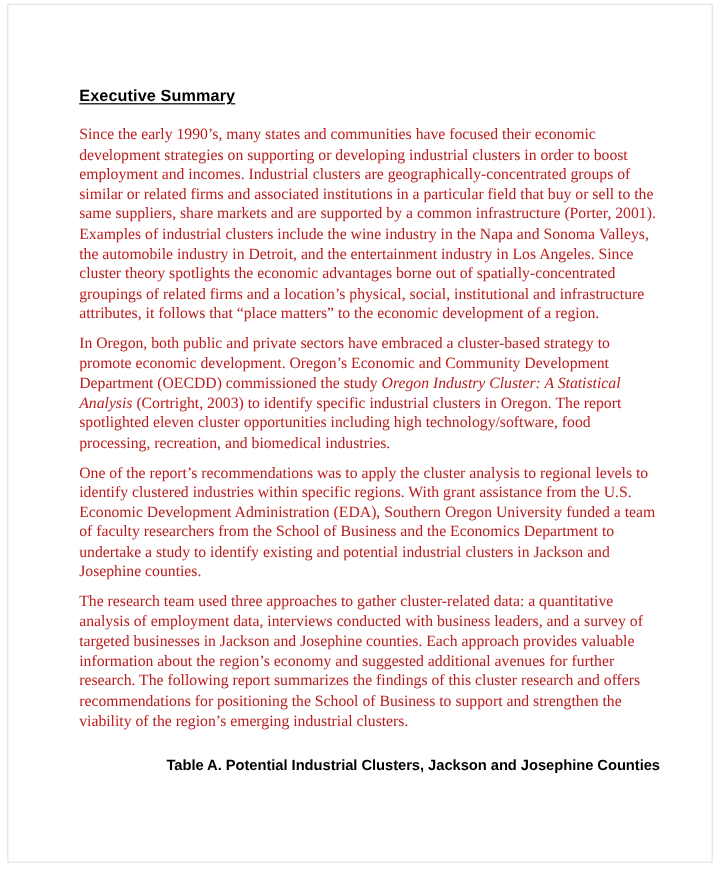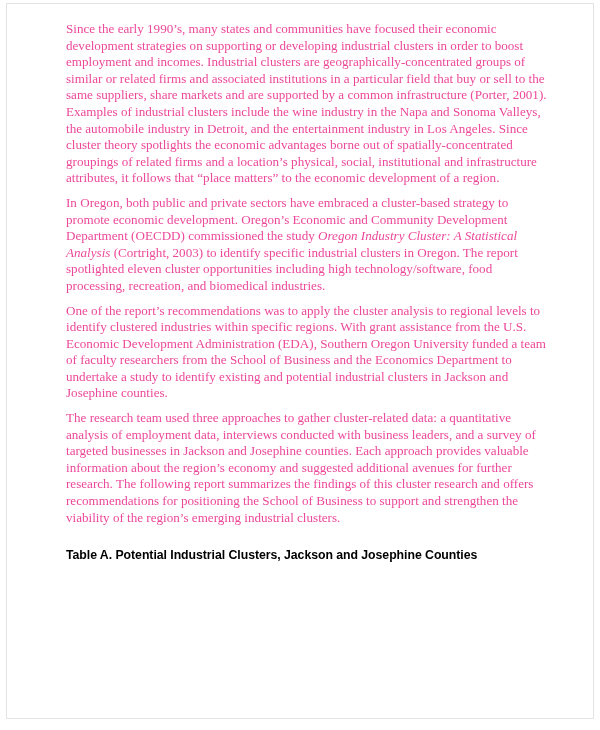--- a/index.html
+++ b/index.html
@@ -50,49 +50,51 @@
   .doc-heading span.u {
     text-decoration: underline;
     text-underline-offset: 2px;
   }
 
   
   .para {
     font-family: "Liberation Serif", "DejaVu Serif", serif;
     font-size: 13.1px;
     line-height: 16.6px;
-    color: #ec4899;
+    color: #b91c1c;
     margin: 0;
     text-align: left;
     width: 481px;
   }
   .para-gap-first { margin-top: 17px; }
   .para-gap { margin-top: 8px; }
 
   .para em {
     font-style: italic;
   }
 
   
   .table-caption {
     font-family: "Liberation Sans", "DejaVu Sans", sans-serif;
     font-size: 12.3px;
     font-weight: bold;
     color: #000000;
     margin: 0;
     margin-top: 22px;
     letter-spacing: -0.05px;
+    text-align: right;
   }
 </style>
 </head>
 <body>
 
 <div class="page-sheet">
   <div class="page-body">
 
+    <h1 class="doc-heading"><span class="u">Executive Summary</span></h1>
 
     <p class="para para-gap-first">Since the early 1990’s, many states and communities have focused their economic development strategies on supporting or developing industrial clusters in order to boost employment and incomes. Industrial clusters are geographically-concentrated groups of similar or related firms and associated institutions in a particular field that buy or sell to the same suppliers, share markets and are supported by a common infrastructure (Porter, 2001). Examples of industrial clusters include the wine industry in the Napa and Sonoma Valleys, the automobile industry in Detroit, and the entertainment industry in Los Angeles. Since cluster theory spotlights the economic advantages borne out of spatially-concentrated groupings of related firms and a location’s physical, social, institutional and infrastructure attributes, it follows that “place matters” to the economic development of a region.</p>
 
     <p class="para para-gap"><span>In Oregon, both public and private sectors have embraced a cluster-based strategy to promote economic development. Oregon’s Economic and Community Development Department (OECDD) commissioned the study </span><em>Oregon Industry Cluster: A Statistical Analysis</em><span> (Cortright, 2003) to identify specific industrial clusters in Oregon. The report spotlighted eleven cluster opportunities including high technology/software, food processing, recreation, and biomedical industries.</span></p>
 
     <p class="para para-gap">One of the report’s recommendations was to apply the cluster analysis to regional levels to identify clustered industries within specific regions. With grant assistance from the U.S. Economic Development Administration (EDA), Southern Oregon University funded a team of faculty researchers from the School of Business and the Economics Department to undertake a study to identify existing and potential industrial clusters in Jackson and Josephine counties.</p>
 
     <p class="para para-gap">The research team used three approaches to gather cluster-related data: a quantitative analysis of employment data, interviews conducted with business leaders, and a survey of targeted businesses in Jackson and Josephine counties. Each approach provides valuable information about the region’s economy and suggested additional avenues for further research. The following report summarizes the findings of this cluster research and offers recommendations for positioning the School of Business to support and strengthen the viability of the region’s emerging industrial clusters.</p>
 
 

